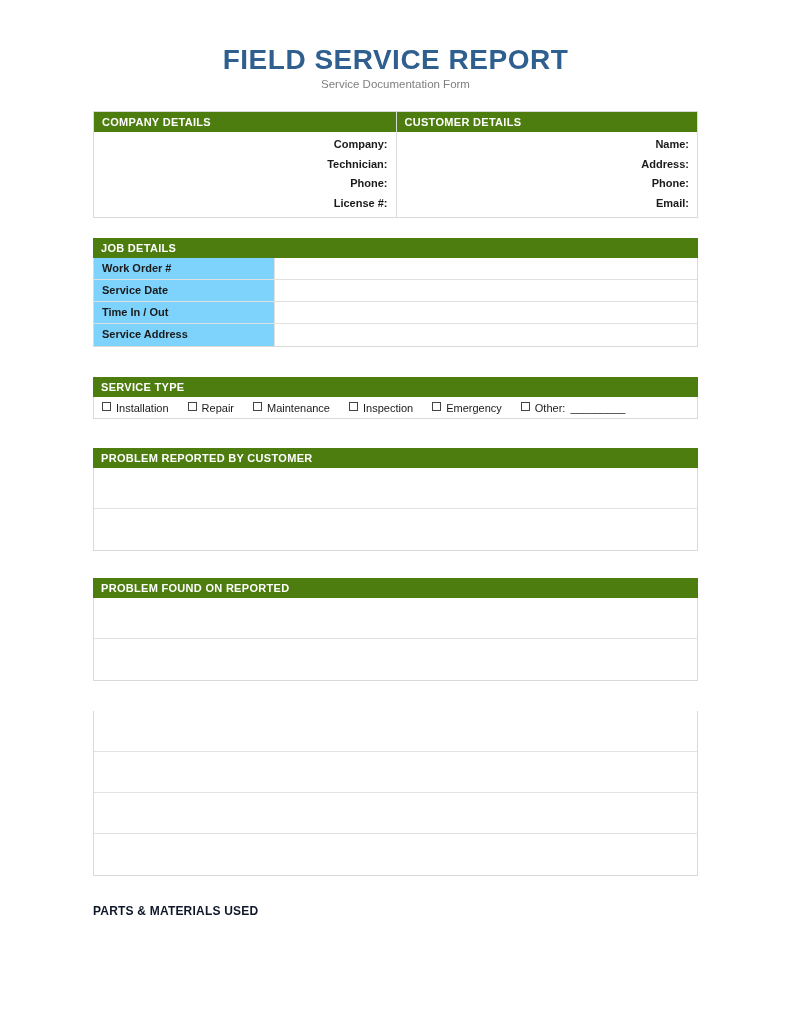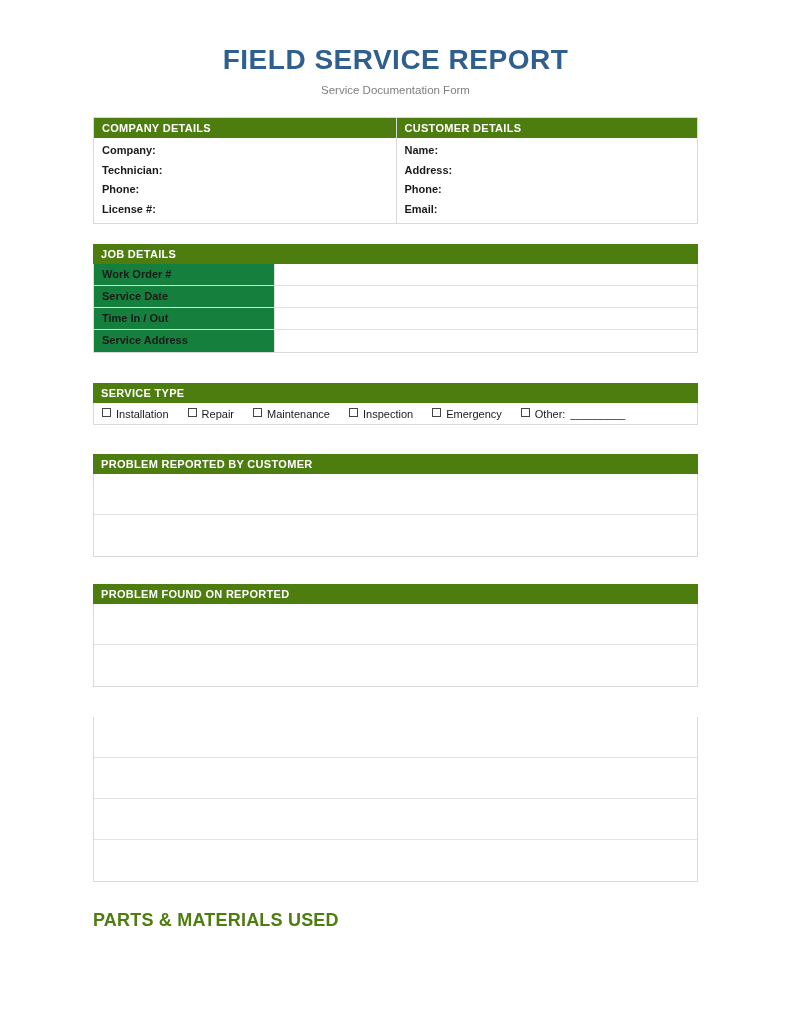--- a/index.html
+++ b/index.html
@@ -13,21 +13,21 @@
     font-size: 28px;
     font-weight: bold;
     color: #2e5f8f;
     letter-spacing: 0.5px;
     line-height: 32px;
   }
   .doc-subtitle {
     text-align: center;
     font-size: 11.5px;
     color: #7f7f7f;
-    margin-top: 7px;
+    margin-top: 1px;
     line-height: 14px;
   }
 
   .section { margin-top: 30px; }
 
   .bar {
     background: #4d7c0f;
     color: #ffffff;
     font-size: 11px;
     font-weight: bold;
@@ -46,29 +46,30 @@
   .info-col { width: 50%; }
   .info-col + .info-col { border-left: 1px solid #d9d9d9; }
   .info-col .bar { height: 20px; }
   .info-body { padding: 3px 0 4px 0; background: #ffffff; }
   .info-field {
     font-size: 11px;
     font-weight: bold;
     padding: 0 8px;
     height: 19.5px;
     line-height: 19.5px;
+    text-align: right;
   }
 
   
   .kv-table { border: 1px solid #d9d9d9; border-top: none; }
   .kv-row { display: flex; border-bottom: 1px solid #e0e0e0; height: 22px; }
   .kv-row:last-child { border-bottom: none; }
   .kv-label {
     width: 181px;
-    background: #15803d;
+    background: #7dd3fc;
     font-size: 11px;
     font-weight: bold;
     line-height: 21px;
     padding: 0 8px;
     border-right: 1px solid #e0e0e0;
   }
   .kv-value { flex: 1; background: #ffffff; }
 
   
   .check-row {
@@ -90,23 +91,23 @@
   }
   .blank-underline { font-size: 11px; letter-spacing: 0; }
 
   
   .lines-box { border: 1px solid #d9d9d9; border-top: none; background: #ffffff; }
   .blank-line { height: 41px; border-bottom: 1px solid #e3e3e3; }
   .blank-line:last-child { border-bottom: none; }
 
   .parts-heading {
     margin-top: 28px;
-    font-size: 18px;
-    font-weight: bold;
-    color: #4d7c0f;
+    font-size: 12px;
+    font-weight: bold;
+    color: #0f172a;
     letter-spacing: 0.2px;
   }
 
   .s-gap-32 { margin-top: 20px; }
   .s-gap-29 { margin-top: 29px; }
   .s-gap-27 { margin-top: 27px; }
 </style>
 </head>
 <body>
 

